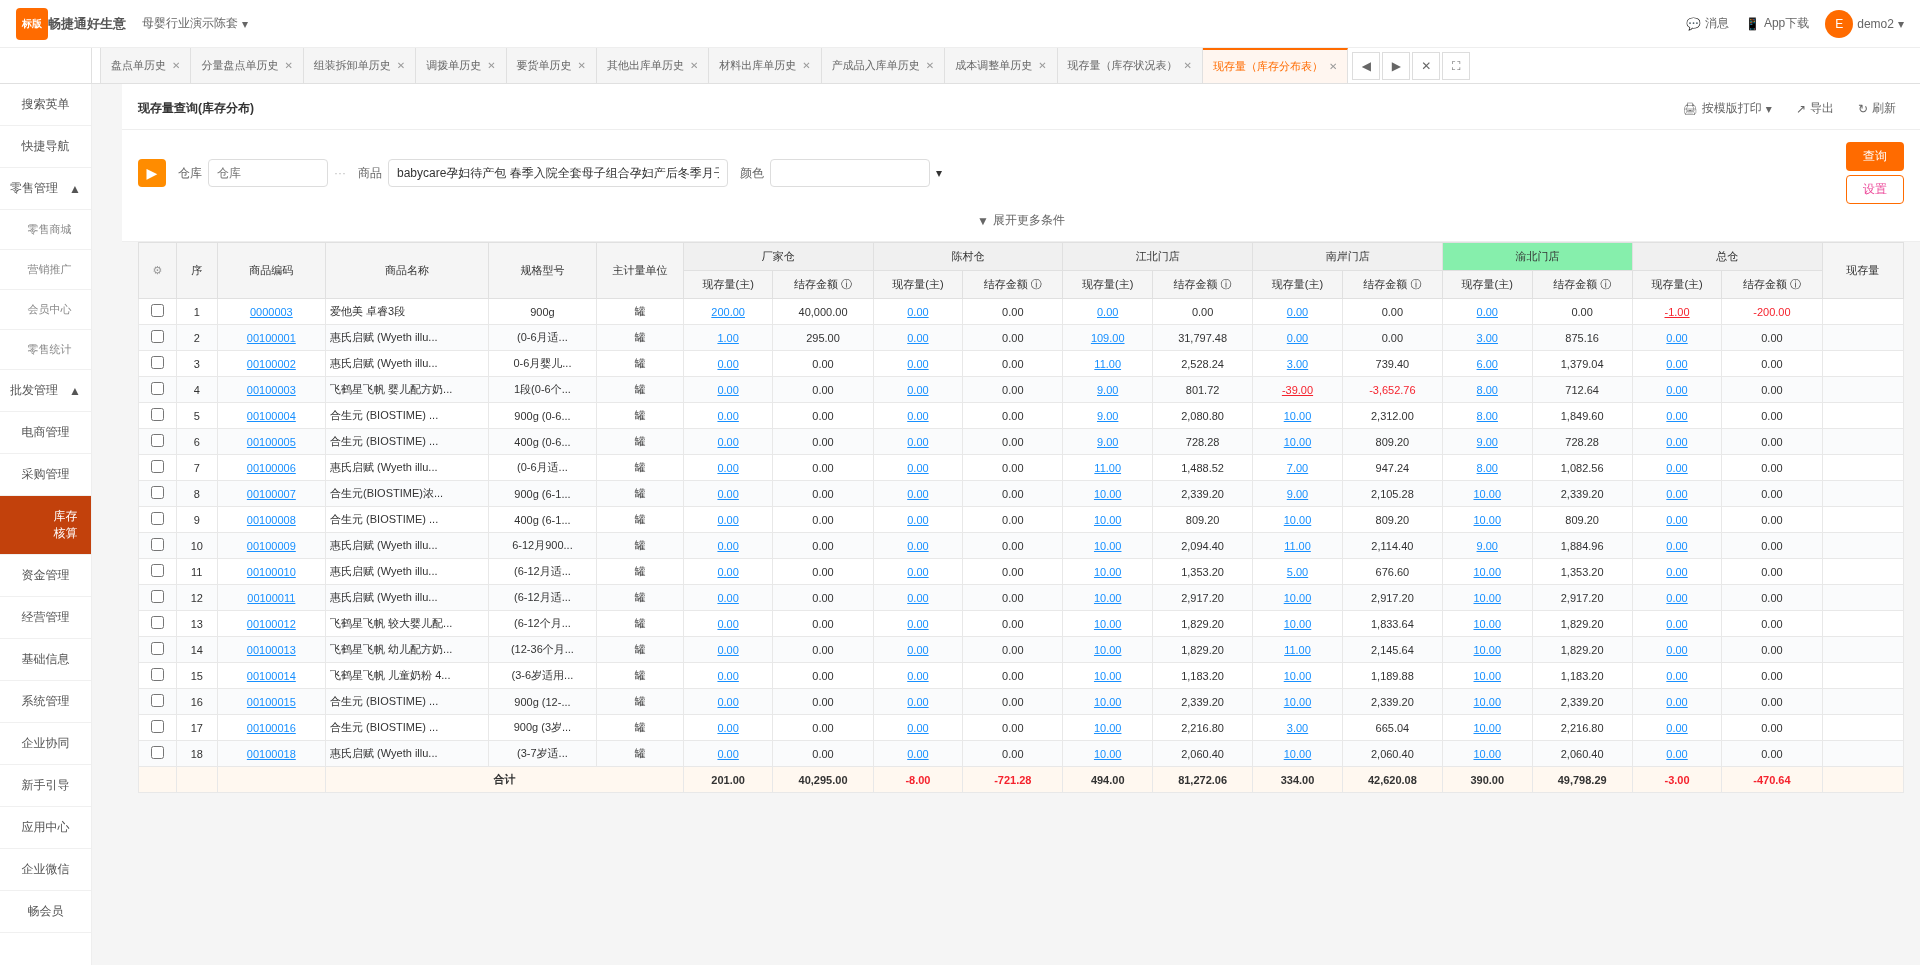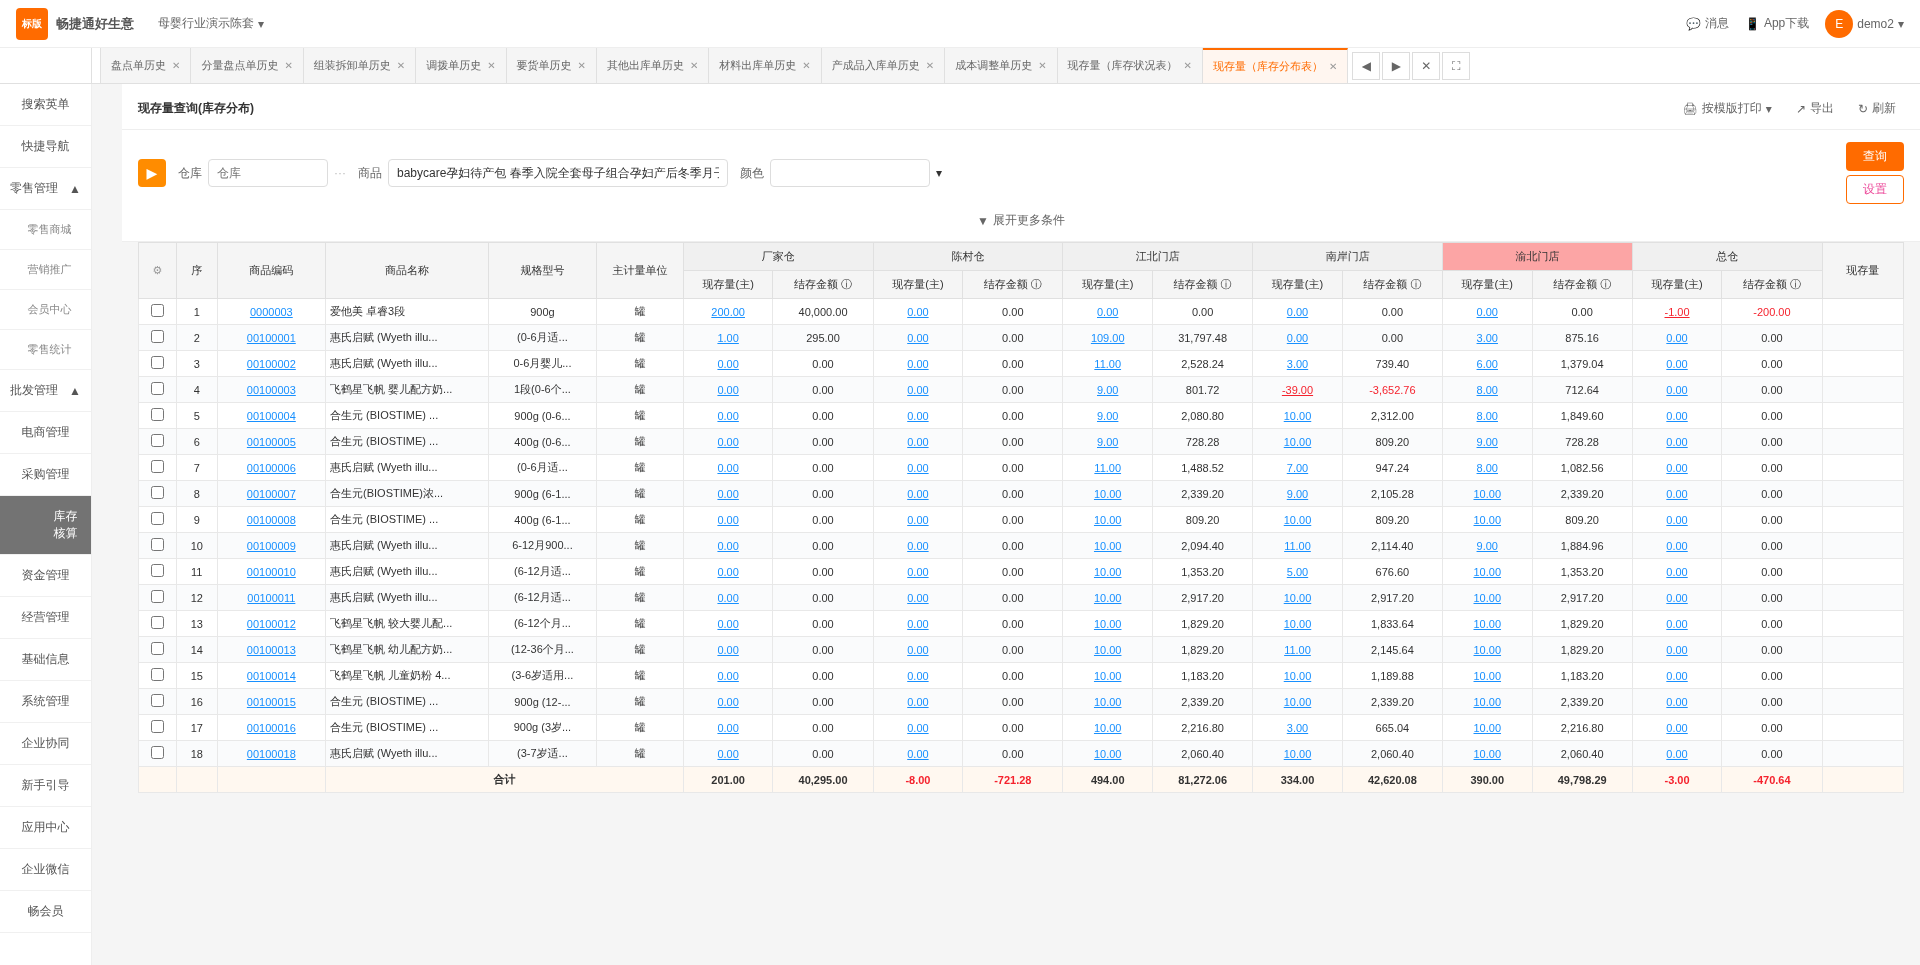--- a/index.html
+++ b/index.html
@@ -1,41 +1,41 @@
 <!DOCTYPE html>
 <html><head>
   <meta charset="utf-8">
   <style>
     * { margin: 0; padding: 0; box-sizing: border-box; }
     body { font-family: 'Microsoft YaHei', Arial, sans-serif; font-size: 12px; background: #f5f5f5; color: #333; overflow: hidden; }
     
     
     .top-bar { height: 48px; background: #fff; display: flex; align-items: center; justify-content: space-between; padding: 0 16px; border-bottom: 1px solid #eee; }
-    .logo-area { display: flex; align-items: center; gap: 8px; }
+    .logo-area { display: flex; align-items: center; }
     .logo-icon { width: 32px; height: 32px; background: #ff6b00; border-radius: 4px; display: flex; align-items: center; justify-content: center; color: #fff; font-size: 10px; font-weight: bold; }
     .top-right { display: flex; align-items: center; gap: 16px; }
     .top-btn { display: flex; align-items: center; gap: 4px; color: #666; cursor: pointer; font-size: 12px; }
     .avatar { width: 28px; height: 28px; border-radius: 50%; background: #ff6b00; display: flex; align-items: center; justify-content: center; color: #fff; font-size: 12px; }
     
     
     .tab-bar { height: 36px; background: #fff; display: flex; align-items: center; border-bottom: 1px solid #e0e0e0; overflow: hidden; padding-left: 100px; }
     .tab-home { padding: 0 16px; height: 36px; display: flex; align-items: center; background: #fff; color: #333; font-size: 12px; border-right: 1px solid #e0e0e0; cursor: pointer; white-space: nowrap; }
     .tab-item { padding: 0 10px; height: 36px; display: flex; align-items: center; gap: 6px; background: #f5f5f5; color: #666; font-size: 11px; border-right: 1px solid #e0e0e0; cursor: pointer; white-space: nowrap; }
     .tab-item.active { background: #fff6f0; color: #ff6b00; border-top: 2px solid #ff6b00; }
     .tab-close { color: #999; font-size: 10px; cursor: pointer; }
     .tab-nav-btns { display: flex; align-items: center; margin-left: auto; }
     .tab-nav-btn { width: 28px; height: 28px; display: flex; align-items: center; justify-content: center; cursor: pointer; color: #666; border: 1px solid #ddd; }
     
     
     .main-layout { display: flex; height: calc(965px - 48px - 36px); gap: 30px; }
     
     
     .sidebar { width: 92px; background: #fff; border-right: 1px solid #eee; display: flex; flex-direction: column; overflow-y: auto; }
     .sidebar-item { padding: 12px 8px; text-align: center; cursor: pointer; font-size: 12px; color: #555; border-bottom: 1px solid #f0f0f0; }
-    .sidebar-item.active { background: #737373; color: #fff; padding-left: 48px; }
+    .sidebar-item.active { background: #c2410c; color: #fff; padding-left: 48px; }
     
     
     .content { flex: 1; overflow: hidden; display: flex; flex-direction: column; }
     
     
     .page-header { padding: 12px 16px 8px; background: #fff; display: flex; align-items: center; justify-content: space-between; border-bottom: 1px solid #eee; }
     .page-title { font-size: 12px; font-weight: bold; color: #333; }
     .header-actions { display: flex; align-items: center; gap: 8px; }
     .header-btn { display: flex; align-items: center; gap: 4px; color: #666; font-size: 12px; cursor: pointer; padding: 4px 8px; }
     
@@ -287,21 +287,21 @@
             </th>
             <th rowspan="2" style="width:30px;">序</th>
             <th rowspan="2" style="width:80px;margin-top:42px;">商品编码</th>
             <th rowspan="2" style="width:120px;font-family:Liberation Serif, serif;">商品名称</th>
             <th rowspan="2" style="width:80px;">规格型号</th>
             <th rowspan="2" style="width:60px;">主计量单位</th>
             <th colspan="2" class="group-header" style="background:#f0f0f0;">厂家仓</th>
             <th colspan="2" class="group-header" style="background:#f0f0f0;">陈村仓</th>
             <th colspan="2" class="group-header" style="background:#f0f0f0;">江北门店</th>
             <th colspan="2" class="group-header" style="background:#f0f0f0;">南岸门店</th>
-            <th colspan="2" class="group-header" style="background:#fca5a5;">渝北门店</th>
+            <th colspan="2" class="group-header" style="background:#86efac;">渝北门店</th>
             <th colspan="2" class="group-header" style="background:#f0f0f0;">总仓</th>
             <th rowspan="2" style="width:60px;">现存量</th>
           </tr>
           <tr>
             <th style="width:66px;">现存量(主)</th>
             <th style="width:74px;">结存金额 ⓘ</th>
             <th style="width:66px;">现存量(主)</th>
             <th style="width:74px;">结存金额 ⓘ</th>
             <th style="width:66px;">现存量(主)</th>
             <th style="width:74px;">结存金额 ⓘ</th>

